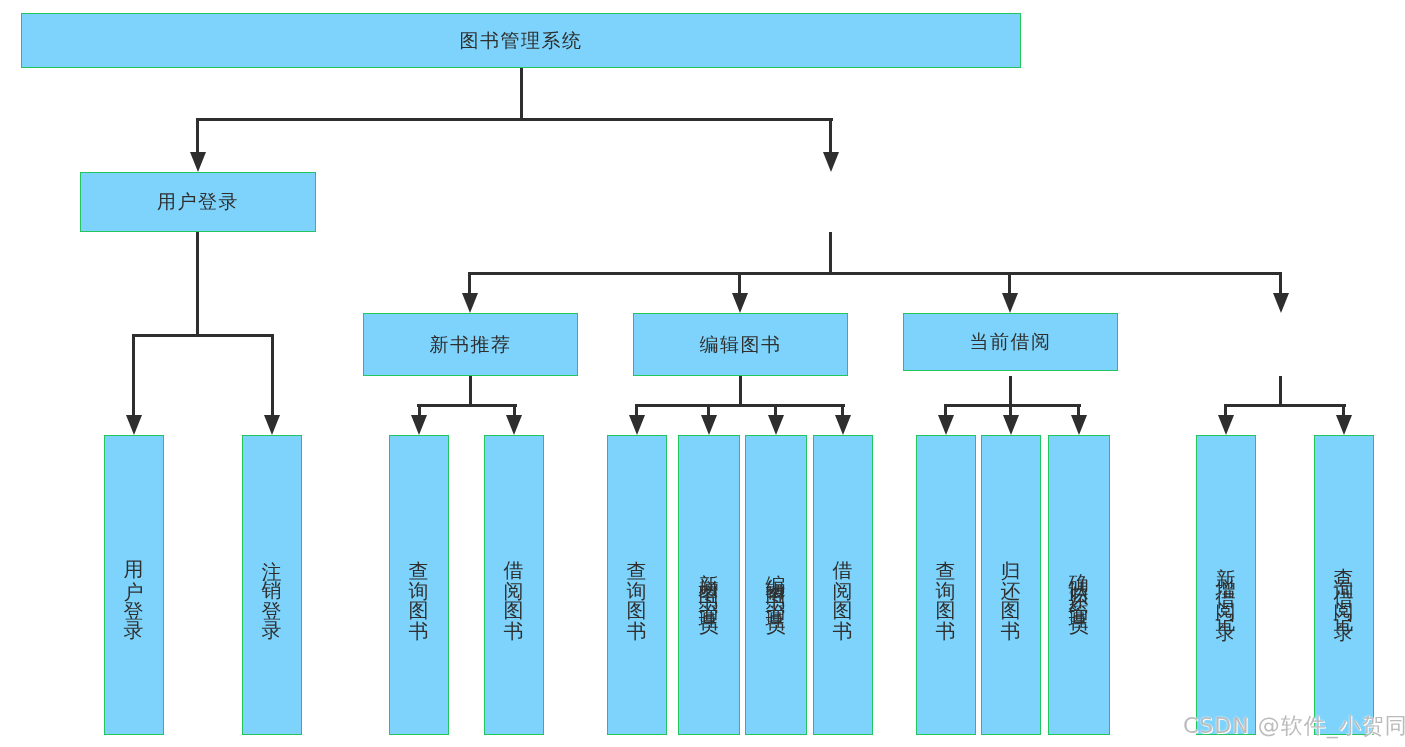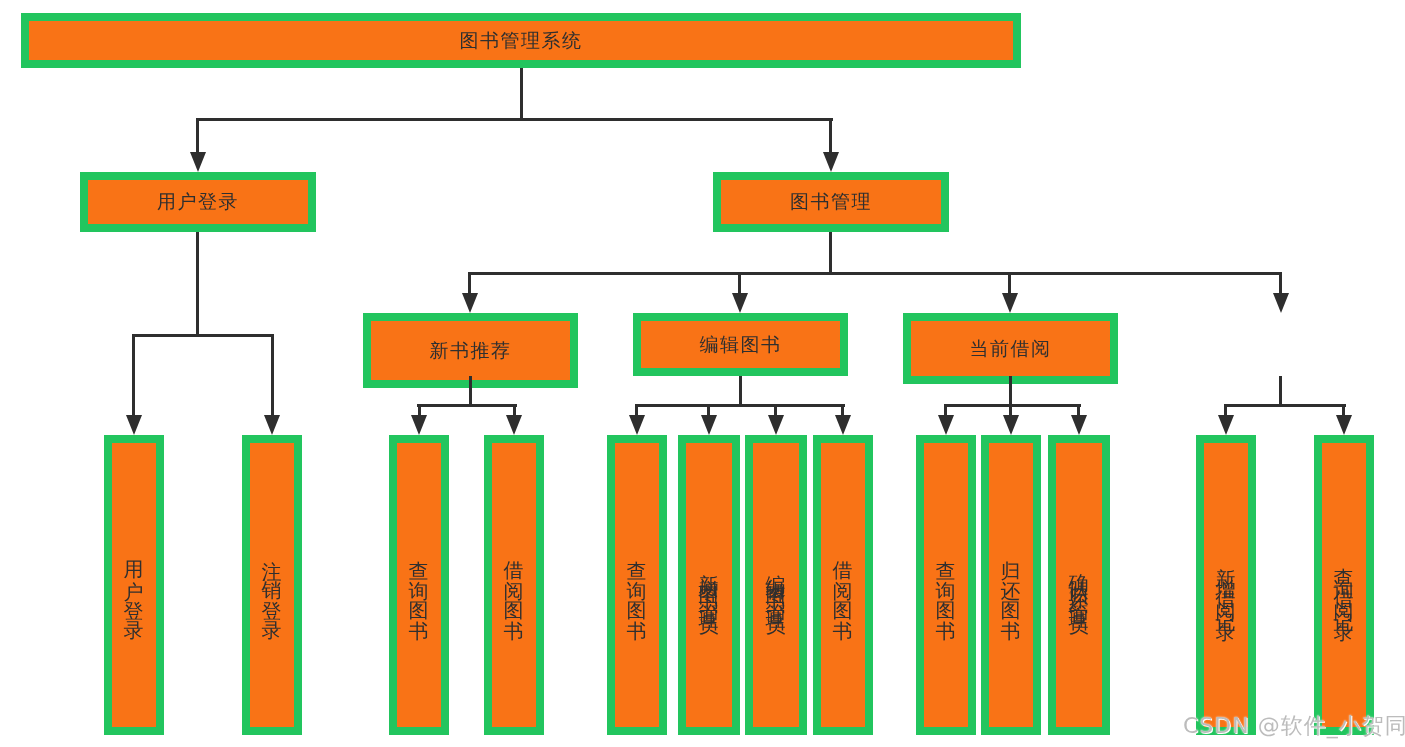--- a/index.html
+++ b/index.html
@@ -1,21 +1,21 @@
 <!DOCTYPE html>
 <html><head>
 <meta charset="utf-8">
 <style>
   html,body { margin:0; padding:0; background:#ffffff; }
   .canvas {
     position:relative; width:1405px; height:747px; background:#ffffff;
     font-family:"DejaVu Sans","Liberation Sans",sans-serif; overflow:hidden;
   }
   .box {
-    position:absolute; background:#f97316; border:8px solid #22c55e;
+    position:absolute; background:#7dd3fc; border:1px solid #22c55e;
     box-sizing:border-box; display:flex; align-items:center; justify-content:center;
     color:#2f2f2f;
   }
   .hbox { font-size:19px; letter-spacing:1.5px; }
   .vbox {
     writing-mode:vertical-rl; text-orientation:mixed;
     font-size:20px; letter-spacing:20px; line-height:1;
   }
   .vbox.med  { letter-spacing:11px; }
   .vbox.long { letter-spacing:6px; }
@@ -46,23 +46,20 @@
   <div class="vline" style="left:520px; top:68px; height:50px;"></div>
   <div class="hline" style="left:196px; top:118px; width:637px;"></div>
   <div class="vline" style="left:196px; top:118px; height:37px;"></div>
   <div class="arrow" style="left:190px; top:152px;"></div>
   <div class="vline" style="left:829px; top:118px; height:37px;"></div>
   <div class="arrow" style="left:823px; top:152px;"></div>
 
   <div class="box hbox" style="left:80px; top:172px; width:236px; height:60px;">
     <span>用户登录</span>
   </div>
-  <div class="box hbox" style="left:713px; top:172px; width:236px; height:60px;">
-    <span>图书管理</span>
-  </div>
 
   <div class="vline" style="left:196px; top:232px; height:104px;"></div>
   <div class="hline" style="left:132px; top:334px; width:142px;"></div>
   <div class="vline" style="left:132px; top:334px; height:84px;"></div>
   <div class="arrow" style="left:126px; top:415px;"></div>
   <div class="vline" style="left:271px; top:334px; height:84px;"></div>
   <div class="arrow" style="left:264px; top:415px;"></div>
 
   <div class="box vbox" style="left:104px; top:435px; width:60px; height:300px;">
     <span>用户登录</span>
@@ -75,27 +72,27 @@
   <div class="hline" style="left:468px; top:272px; width:814px;"></div>
   <div class="vline" style="left:468px; top:272px; height:26px;"></div>
   <div class="arrow" style="left:462px; top:293px;"></div>
   <div class="vline" style="left:738px; top:272px; height:26px;"></div>
   <div class="arrow" style="left:732px; top:293px;"></div>
   <div class="vline" style="left:1008px; top:272px; height:26px;"></div>
   <div class="arrow" style="left:1002px; top:293px;"></div>
   <div class="vline" style="left:1279px; top:272px; height:26px;"></div>
   <div class="arrow" style="left:1273px; top:293px;"></div>
 
-  <div class="box hbox" style="left:363px; top:313px; width:215px; height:75px;">
+  <div class="box hbox" style="left:363px; top:313px; width:215px; height:63px;">
     <span>新书推荐</span>
   </div>
   <div class="box hbox" style="left:633px; top:313px; width:215px; height:63px;">
     <span>编辑图书</span>
   </div>
-  <div class="box hbox" style="left:903px; top:313px; width:215px; height:71px;">
+  <div class="box hbox" style="left:903px; top:313px; width:215px; height:58px;">
     <span>当前借阅</span>
   </div>
 
   <div class="vline" style="left:469px; top:376px; height:30px;"></div>
   <div class="hline" style="left:417px; top:404px; width:100px;"></div>
   <div class="vline" style="left:418px; top:404px; height:14px;"></div>
   <div class="arrow" style="left:411px; top:415px;"></div>
   <div class="vline" style="left:513px; top:404px; height:14px;"></div>
   <div class="arrow" style="left:506px; top:415px;"></div>
 

